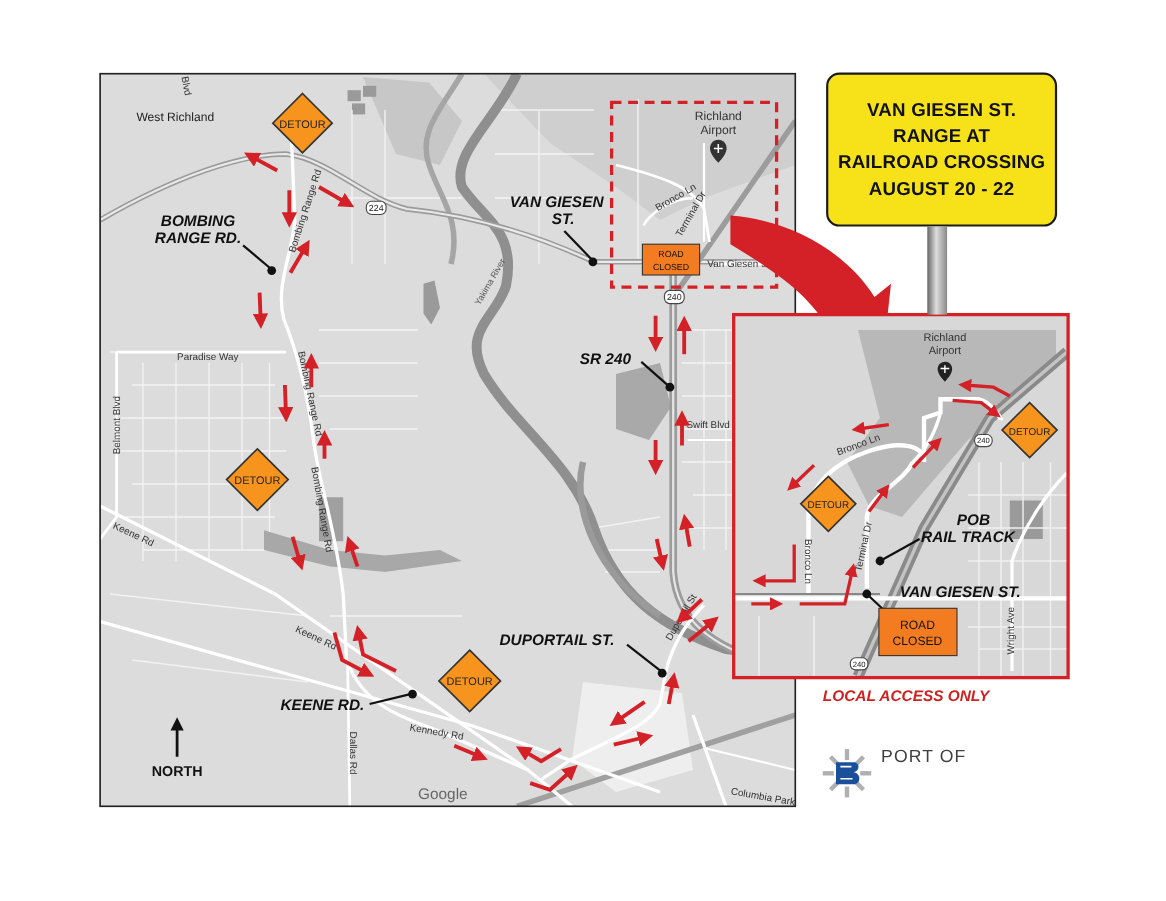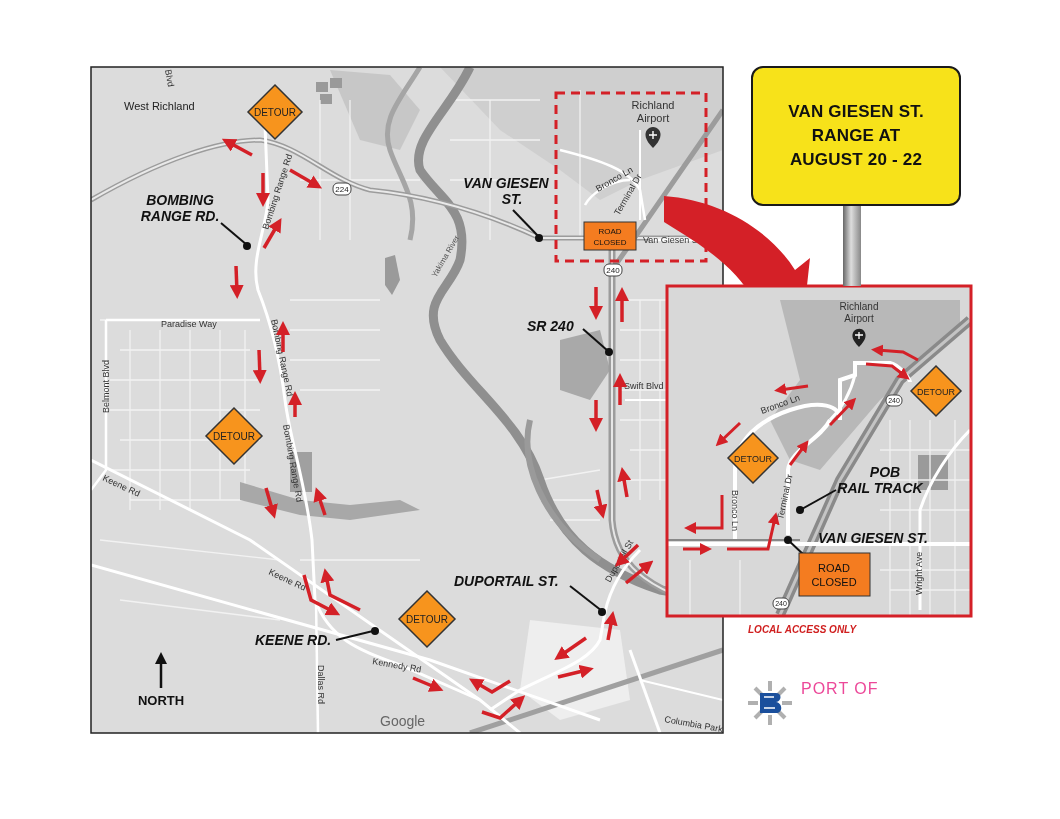--- a/index.html
+++ b/index.html
@@ -3,23 +3,23 @@
 <meta charset="utf-8">
 <style>
   html,body{margin:0;padding:0;background:#ffffff;}
   body{width:1060px;height:819px;position:relative;overflow:hidden;font-family:"Liberation Sans",sans-serif;}
   #map-svg{position:absolute;left:0;top:0;}
   .road-label{font-family:"Liberation Sans",sans-serif;font-size:9px;fill:#333;}
   .callout{font-family:"Liberation Sans",sans-serif;font-weight:bold;font-style:italic;fill:#111;}
   .sign-yellow{position:absolute;left:751px;top:66px;width:210px;height:140px;background:#f7e21a;border:2px solid #1a1a1a;border-radius:12px;box-sizing:border-box;display:flex;flex-direction:column;align-items:center;justify-content:center;}
   .sign-yellow span{display:block;font-family:"Liberation Sans",sans-serif;font-weight:bold;font-size:17px;line-height:24px;color:#111;text-align:center;letter-spacing:0.2px;}
   .pole{position:absolute;left:843px;top:206px;width:18px;height:80px;background:linear-gradient(90deg,#666 0%,#ddd 45%,#888 100%);}
-  .local-access{position:absolute;left:748px;top:624px;font-family:"Liberation Sans",sans-serif;font-weight:bold;font-style:italic;font-size:10px;color:#d02020;}
+  .local-access{position:absolute;left:748px;top:624px;font-family:"Liberation Sans",sans-serif;font-weight:bold;font-style:italic;font-size:14px;color:#d02020;}
   .logo{position:absolute;left:748px;top:676px;width:225px;height:50px;}
-  .logo-top{position:absolute;left:53px;top:4px;font-family:"Liberation Sans",sans-serif;font-size:16px;letter-spacing:1px;color:#ec4899;}
+  .logo-top{position:absolute;left:53px;top:4px;font-family:"Liberation Sans",sans-serif;font-size:16px;letter-spacing:1px;color:#404040;}
   .logo-bottom{position:absolute;left:53px;top:18px;font-family:"Liberation Sans",sans-serif;font-size:30px;font-weight:normal;letter-spacing:1px;color:#1a4f9c;}
 </style>
 </head>
 <body>
 
 <svg id="map-svg" width="1060" height="819" viewBox="0 0 1060 819" xmlns="http://www.w3.org/2000/svg">
   <defs>
     <marker id="ah" markerWidth="4" markerHeight="4" refX="2" refY="2" orient="auto" markerUnits="strokeWidth">
       <path d="M0,0 L4,2 L0,4 Z" fill="#d42027"></path>
     </marker>
@@ -290,20 +290,21 @@
         <line x1="15" y1="15" x2="8" y2="8"></line>
     </g>
     <path d="M-10,-10 L6,-10 C12,-10 12,-2 6,-1 C13,0 13,10 6,10 L-10,10 Z" fill="#1a4f9c"></path>
     <path d="M-6,-6 L4,-6 M-6,5 L5,5" stroke="#fff" stroke-width="1.5"></path>
   </g>
 </svg>
 
 <div class="sign-yellow">
   <span>VAN GIESEN ST.</span>
   <span>RANGE AT</span>
+  <span>RAILROAD CROSSING</span>
   <span>AUGUST 20 - 22</span>
 </div>
 <div class="pole"></div>
 
 <div class="local-access">LOCAL ACCESS ONLY</div>
 
 <div class="logo">
   <span class="logo-top">PORT OF</span>
 </div>
 

